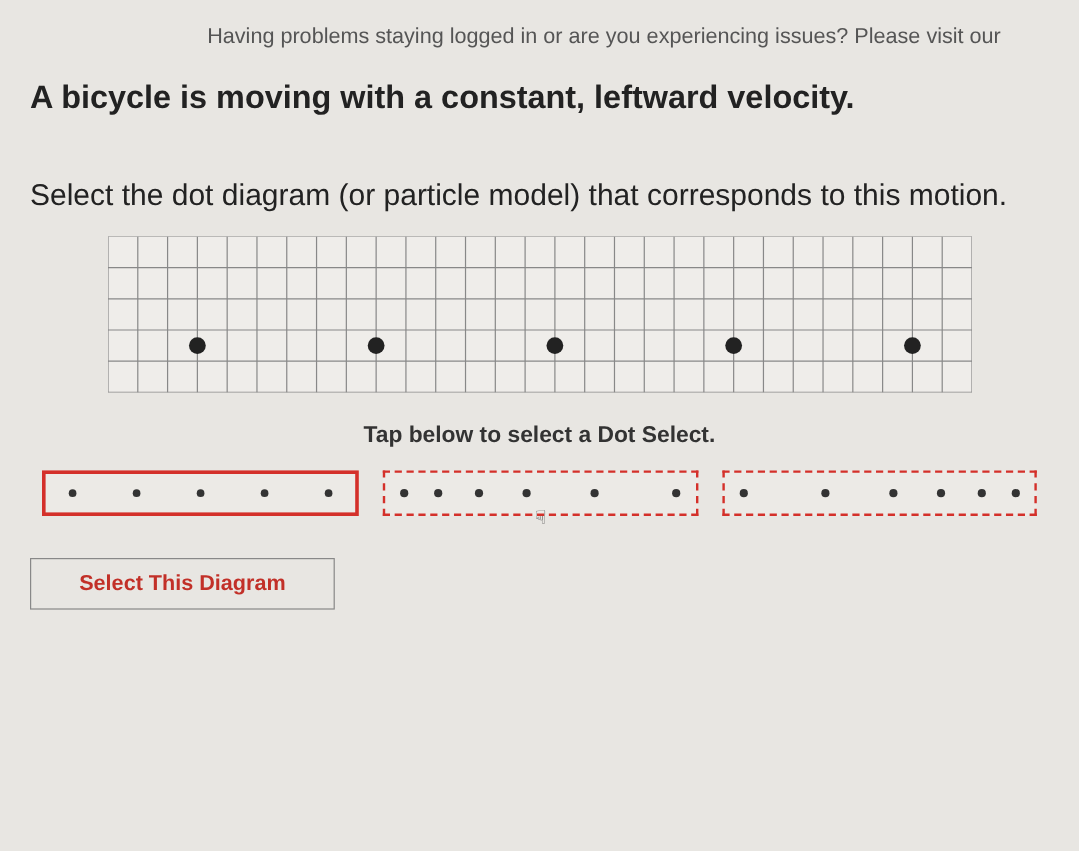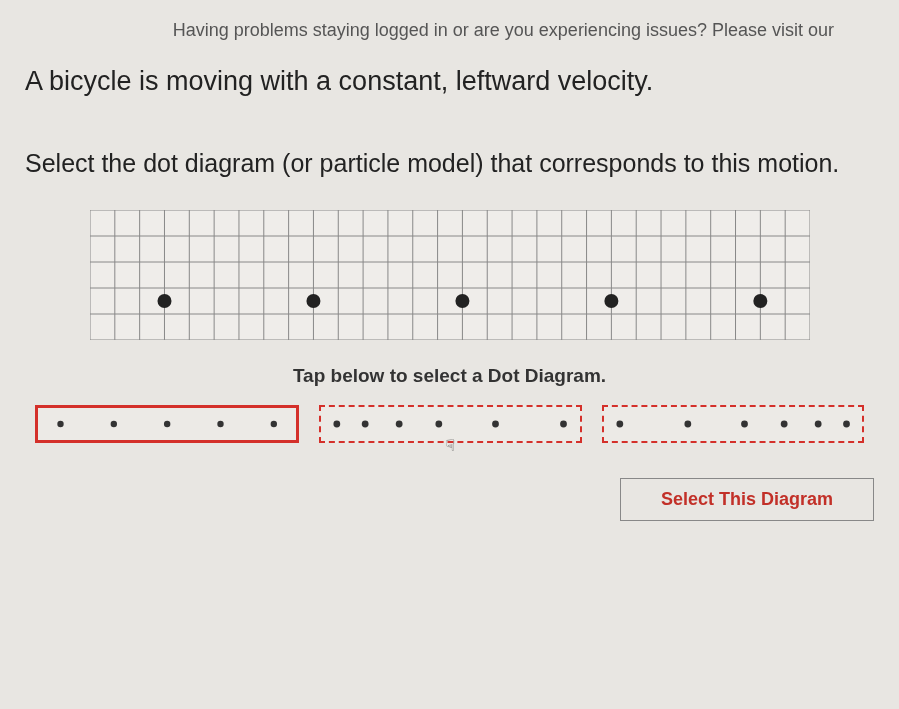--- a/index.html
+++ b/index.html
@@ -19,29 +19,29 @@
     .notice {
       text-align: right;
       font-size: 18px;
       color: #555;
       margin-bottom: 25px;
       padding: 0 40px;
       white-space: nowrap;
     }
     .question-title {
       font-size: 27px;
-      font-weight: 400;
+      font-weight: 700;
       color: #222;
       margin-bottom: 50px;
     }
     .instruction {
       font-size: 25px;
       color: #222;
       line-height: 1.35;
-      margin-bottom: 29px;
+      margin-bottom: 16px;
     }
     .grid-wrap {
       display: flex;
       justify-content: center;
       margin-bottom: 25px;
     }
     .grid {
       position: relative;
       width: 720px;
       height: 130px;
@@ -82,21 +82,21 @@
     .option.dashed {
       border: 2px dashed #d4302a;
       background: #eceae6;
     }
     .option svg {
       width: 100%;
       height: 100%;
     }
     .select-btn-wrap {
       display: flex;
-      justify-content: flex-end;
+      justify-content: flex-start;
     }
     .select-btn {
       background: #e8e6e2;
       border: 1px solid #888;
       padding: 10px 40px;
       font-size: 18px;
       font-weight: 700;
       color: #c23028;
       cursor: pointer;
     }
@@ -159,21 +159,21 @@
         <line x1="0" y1="130" x2="720" y2="130" stroke="#888" stroke-width="1"></line>
         <circle cx="74.48275862068965" cy="91" r="7" fill="#222"></circle>
         <circle cx="223.44827586206895" cy="91" r="7" fill="#222"></circle>
         <circle cx="372.41379310344826" cy="91" r="7" fill="#222"></circle>
         <circle cx="521.3793103448276" cy="91" r="7" fill="#222"></circle>
         <circle cx="670.3448275862069" cy="91" r="7" fill="#222"></circle>
       </svg>
   </div>
 </div>
 
-<div class="tap-below">Tap below to select a Dot Diagram.</div>
+<div class="tap-below">Tap below to select a Dot Select.</div>
 
 <div class="options" id="options">
     <div class="option selected">
       <svg viewBox="0 0 220 30">
         <circle cx="10" cy="15" r="3" fill="#333"></circle>
         <circle cx="60" cy="15" r="3" fill="#333"></circle>
         <circle cx="110" cy="15" r="3" fill="#333"></circle>
         <circle cx="160" cy="15" r="3" fill="#333"></circle>
         <circle cx="210" cy="15" r="3" fill="#333"></circle>
       </svg>

